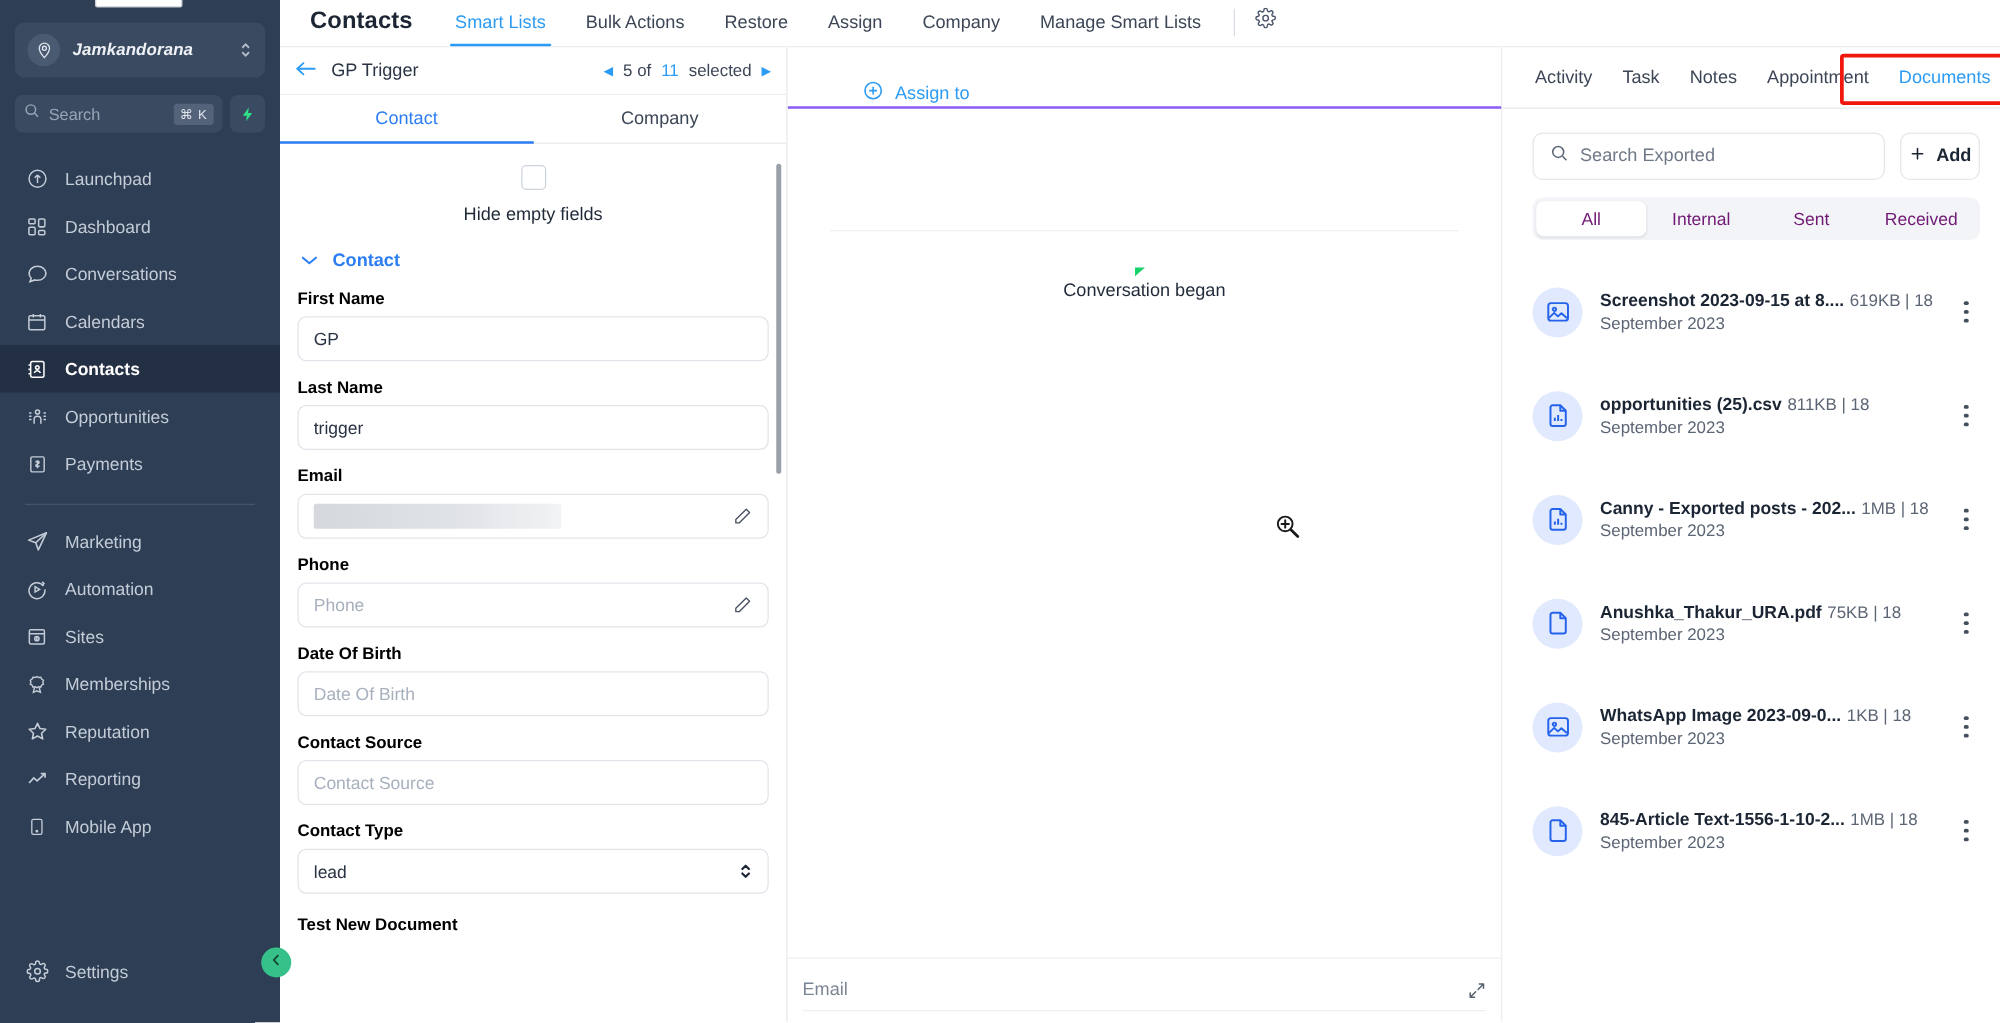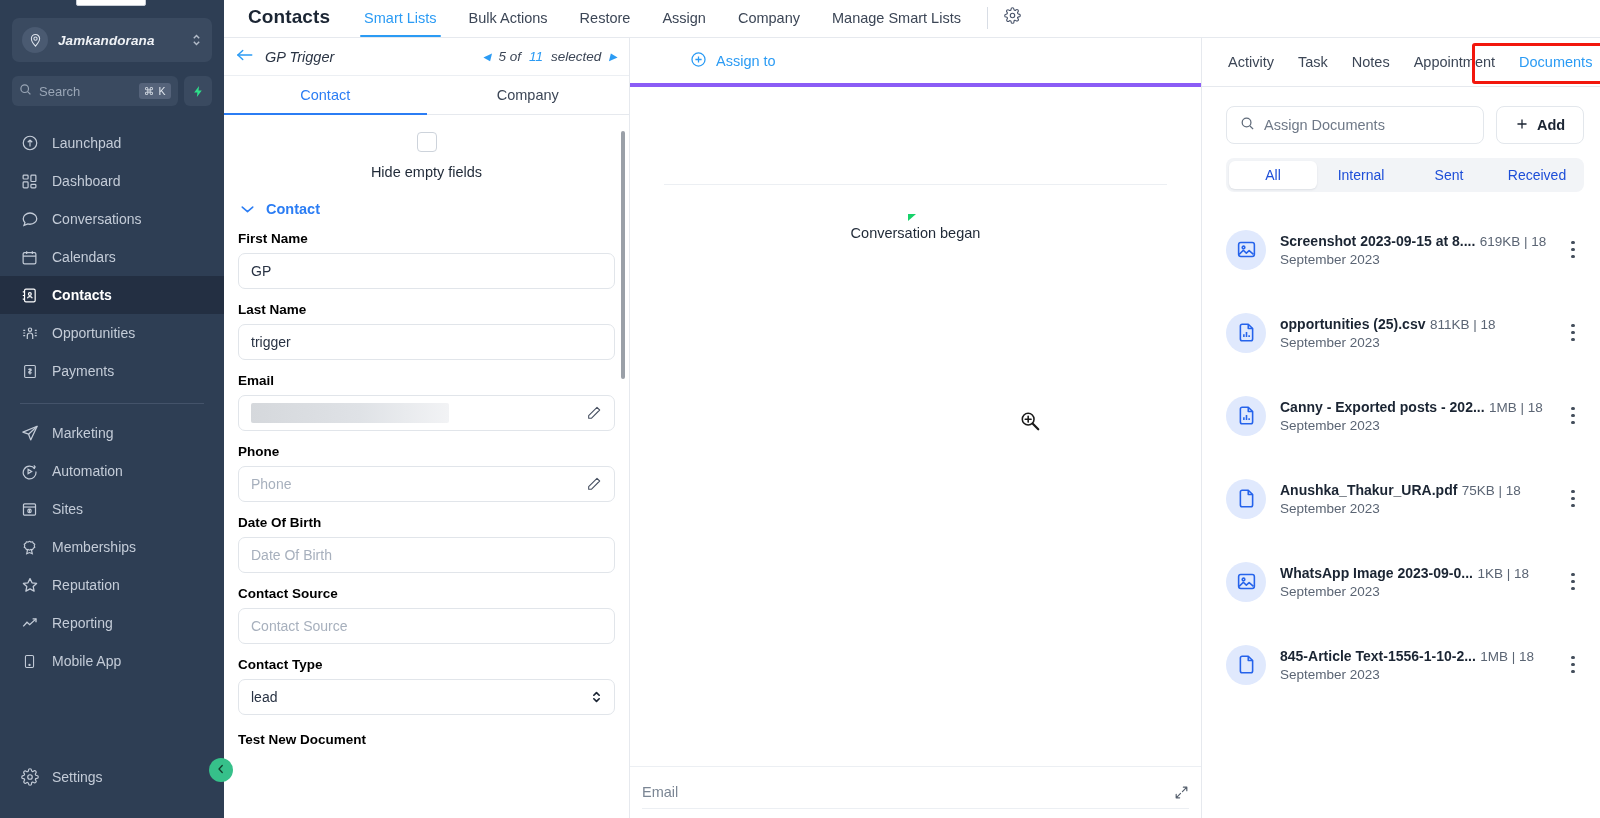--- a/index.html
+++ b/index.html
@@ -92,21 +92,21 @@
   .body-row { flex: 1; display: flex; min-height: 0; }
 
   
   .contact-col {
     width: 406px; flex: 0 0 406px; border-right: 1px solid #e6e9ee;
     display: flex; flex-direction: column; min-height: 0; background: #fff;
     position: relative;
   }
   .contact-head {
     height: 38px; display: flex; align-items: center; justify-content: space-between;
-    padding: 0 12px 0 12px; border-bottom: 1px solid #eceff3; font-style: italic;
+    padding: 0 12px 0 12px; border-bottom: 1px solid #eceff3;
   }
   .ch-left { display: flex; align-items: center; gap: 11px; }
   .back-arrow { color: #2b9bf4; font-size: 17px; cursor: pointer; line-height: 1; }
   .ch-name { font-size: 14.5px; color: #2a3444; }
   .ch-right { display: flex; align-items: center; gap: 8px; font-size: 13.5px; color: #3c4656; }
   .pager-arrow { color: #2b9bf4; font-size: 10px; cursor: pointer; }
   .sel-count { color: #2b9bf4; }
 
   .cc-tabs { display: flex; height: 39px; border-bottom: 1px solid #e6e9ee; }
   .cc-tab {
@@ -137,21 +137,21 @@
   }
   .field-ctl.ph { color: #a7b0bd; }
   .field-ctl .pencil { margin-left: auto; cursor: pointer; display: flex; }
   .field-ctl .stepper { margin-left: auto; color: #1b2533; font-size: 12px; line-height: 10px; display:flex; flex-direction:column; }
   .redact { width: 198px; height: 20px; border-radius: 2px;
     background: linear-gradient(90deg,#d5d8dc 0%,#dfe2e6 55%,#f2f3f5 100%); }
 
   
   .conv-col { flex: 1; display: flex; flex-direction: column; min-width: 0; background: #fff;
               border-right: 1px solid #e6e9ee; }
-  .conv-head { height: 49px; border-bottom: 4px solid #8b5cf6; display: flex; align-items: center; padding-left: 60px; }
+  .conv-head { height: 49px; border-bottom: 2px solid #8b5cf6; display: flex; align-items: flex-end; padding-left: 60px; }
   .assign-to { display: flex; align-items: center; gap: 9px; color: #2b9bf4; font-size: 14.5px; cursor: pointer; }
   .conv-body { flex: 1; position: relative; min-height: 0; }
   .conv-divider { position: absolute; left: 34px; right: 34px; top: 97px; height: 1px; background: #eceff3; }
   .conv-began { position: absolute; left: 0; right: 0; top: 108px; display: flex; flex-direction: column; align-items: center; gap: 6px; }
   .bubble-icon { width: 26px; height: 24px; position: relative; }
   .bubble-icon .body { width: 26px; height: 21px; background: #17d26a; border-radius: 3px; }
   .bubble-icon .tail { position: absolute; left: 5px; top: 19px; width: 0; height: 0;
     border-left: 0 solid transparent; border-right: 8px solid transparent; border-top: 7px solid #17d26a; }
   .bubble-icon .l1 { position: absolute; left: 6px; top: 7px; width: 14px; height: 2.4px; background: #fff; border-radius: 1px; }
   .bubble-icon .l2 { position: absolute; left: 6px; top: 12px; width: 14px; height: 2.4px; background: #fff; border-radius: 1px; }
@@ -170,30 +170,30 @@
     position: absolute; left: 270px; top: 5px; width: 140px; height: 41px;
     border: 3px solid #f2170d; border-radius: 3px; pointer-events: none;
   }
   .docs-controls { display: flex; gap: 12px; padding: 19px 16px 0 24px; }
   .doc-search {
     flex: 1; height: 38px; border: 1px solid #e3e7ec; border-radius: 8px;
     display: flex; align-items: center; gap: 9px; padding: 0 13px; cursor: text;
   }
   .doc-search-ph { font-size: 14.5px; color: #6e7887; }
   .add-btn {
-    width: 88px; height: 38px; border: 1px solid #e3e7ec; border-radius: 8px;
+    width: 64px; height: 38px; border: 1px solid #e3e7ec; border-radius: 8px;
     display: flex; align-items: center; justify-content: center; gap: 8px;
     font-size: 14.5px; font-weight: 700; color: #1b2533; cursor: pointer;
   }
   .seg {
     margin: 14px 16px 0 24px; height: 34px; background: #f2f4f7; border-radius: 8px;
     display: flex; align-items: center; padding: 3px;
   }
   .seg-item { flex: 1; height: 28px; display: flex; align-items: center; justify-content: center;
-    font-size: 14px; color: #1d4ed8; border-radius: 6px; cursor: pointer; }
+    font-size: 14px; color: #701a75; border-radius: 6px; cursor: pointer; }
   .seg-item.active { background: #ffffff; box-shadow: 0 1px 2px rgba(16,24,40,.09); }
 
   .doc-list { flex: 1; overflow: hidden; padding-top: 16px; }
   .doc-item { display: flex; align-items: center; gap: 14px; padding: 7px 16px 7px 24px; height: 83px; cursor: pointer; }
   .doc-ico-wrap { width: 40px; height: 40px; border-radius: 50%; background: #e0e9fd;
     display: flex; align-items: center; justify-content: center; flex: 0 0 40px; }
   .doc-meta { flex: 1; min-width: 0; }
   .doc-name { font-size: 14px; font-weight: 700; color: #1b2533; white-space: nowrap; overflow: hidden; text-overflow: ellipsis; }
   .doc-sub { font-size: 13.5px; color: #5b6personalized; }
   .doc-sub { font-size: 13.5px; color: #5b6574; margin-top: 4px; }
@@ -590,21 +590,21 @@
         </div>
 
         <div class="docs-controls">
           <div class="doc-search">
             <span>
               <svg width="15" height="15" viewBox="0 0 24 24" fill="none" stroke="#5f6a79" stroke-width="2">
                 <circle cx="10.5" cy="10.5" r="7"></circle>
                   <path d="M16 16l5 5"></path>
               </svg>
             </span>
-            <span class="doc-search-ph">Assign Documents</span>
+            <span class="doc-search-ph">Search Exported</span>
           </div>
           <div class="add-btn">
             <span>
               <svg width="14" height="14" viewBox="0 0 24 24" fill="none" stroke="#1b2533" stroke-width="2.2" stroke-linecap="round">
                 <path d="M12 5v14M5 12h14"></path>
               </svg>
             </span>
             <span>Add</span>
           </div>
         </div>

